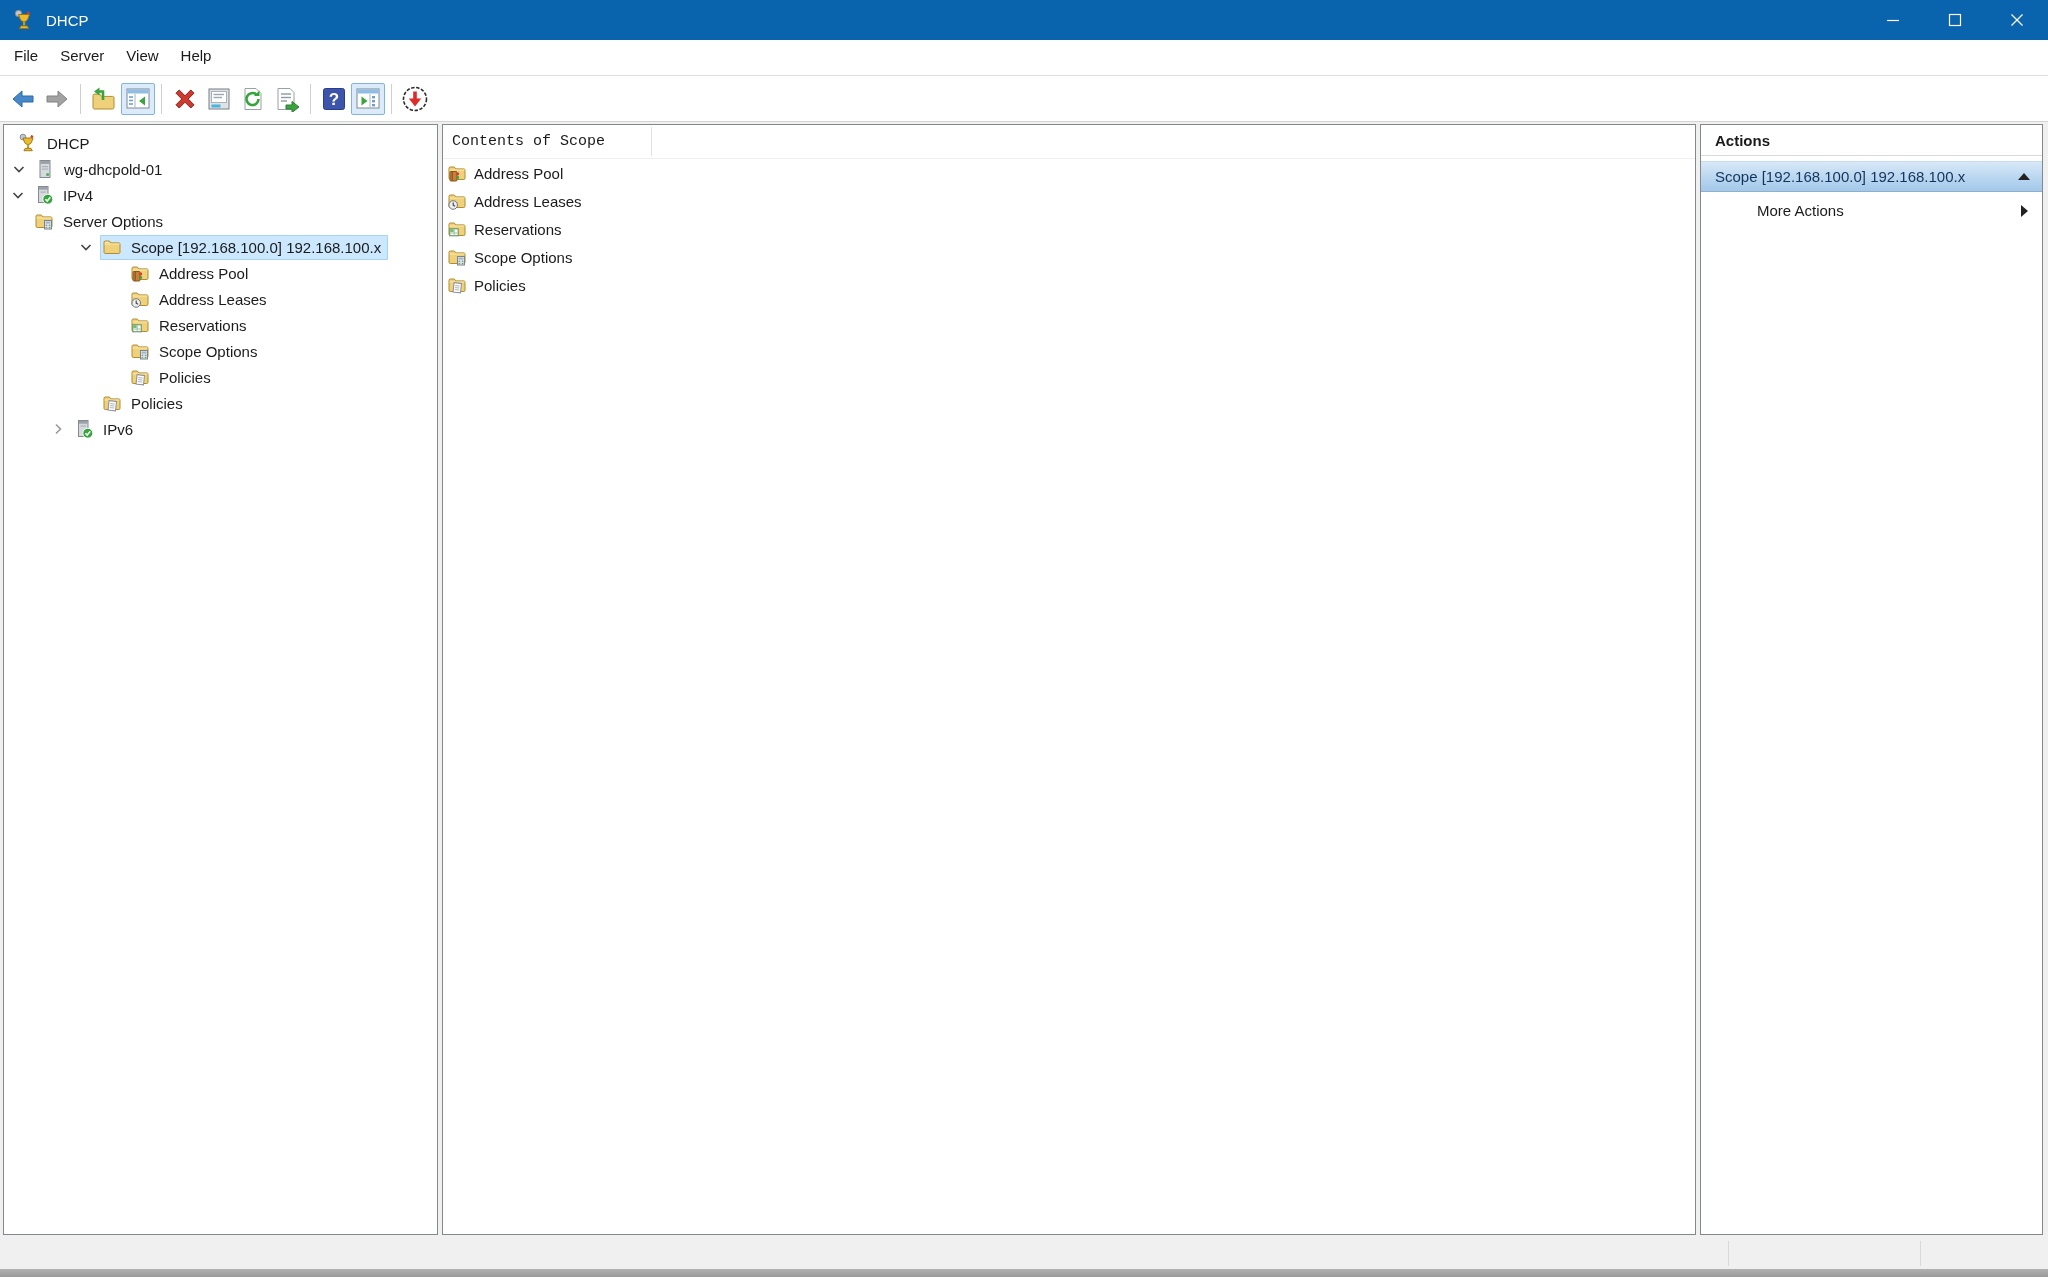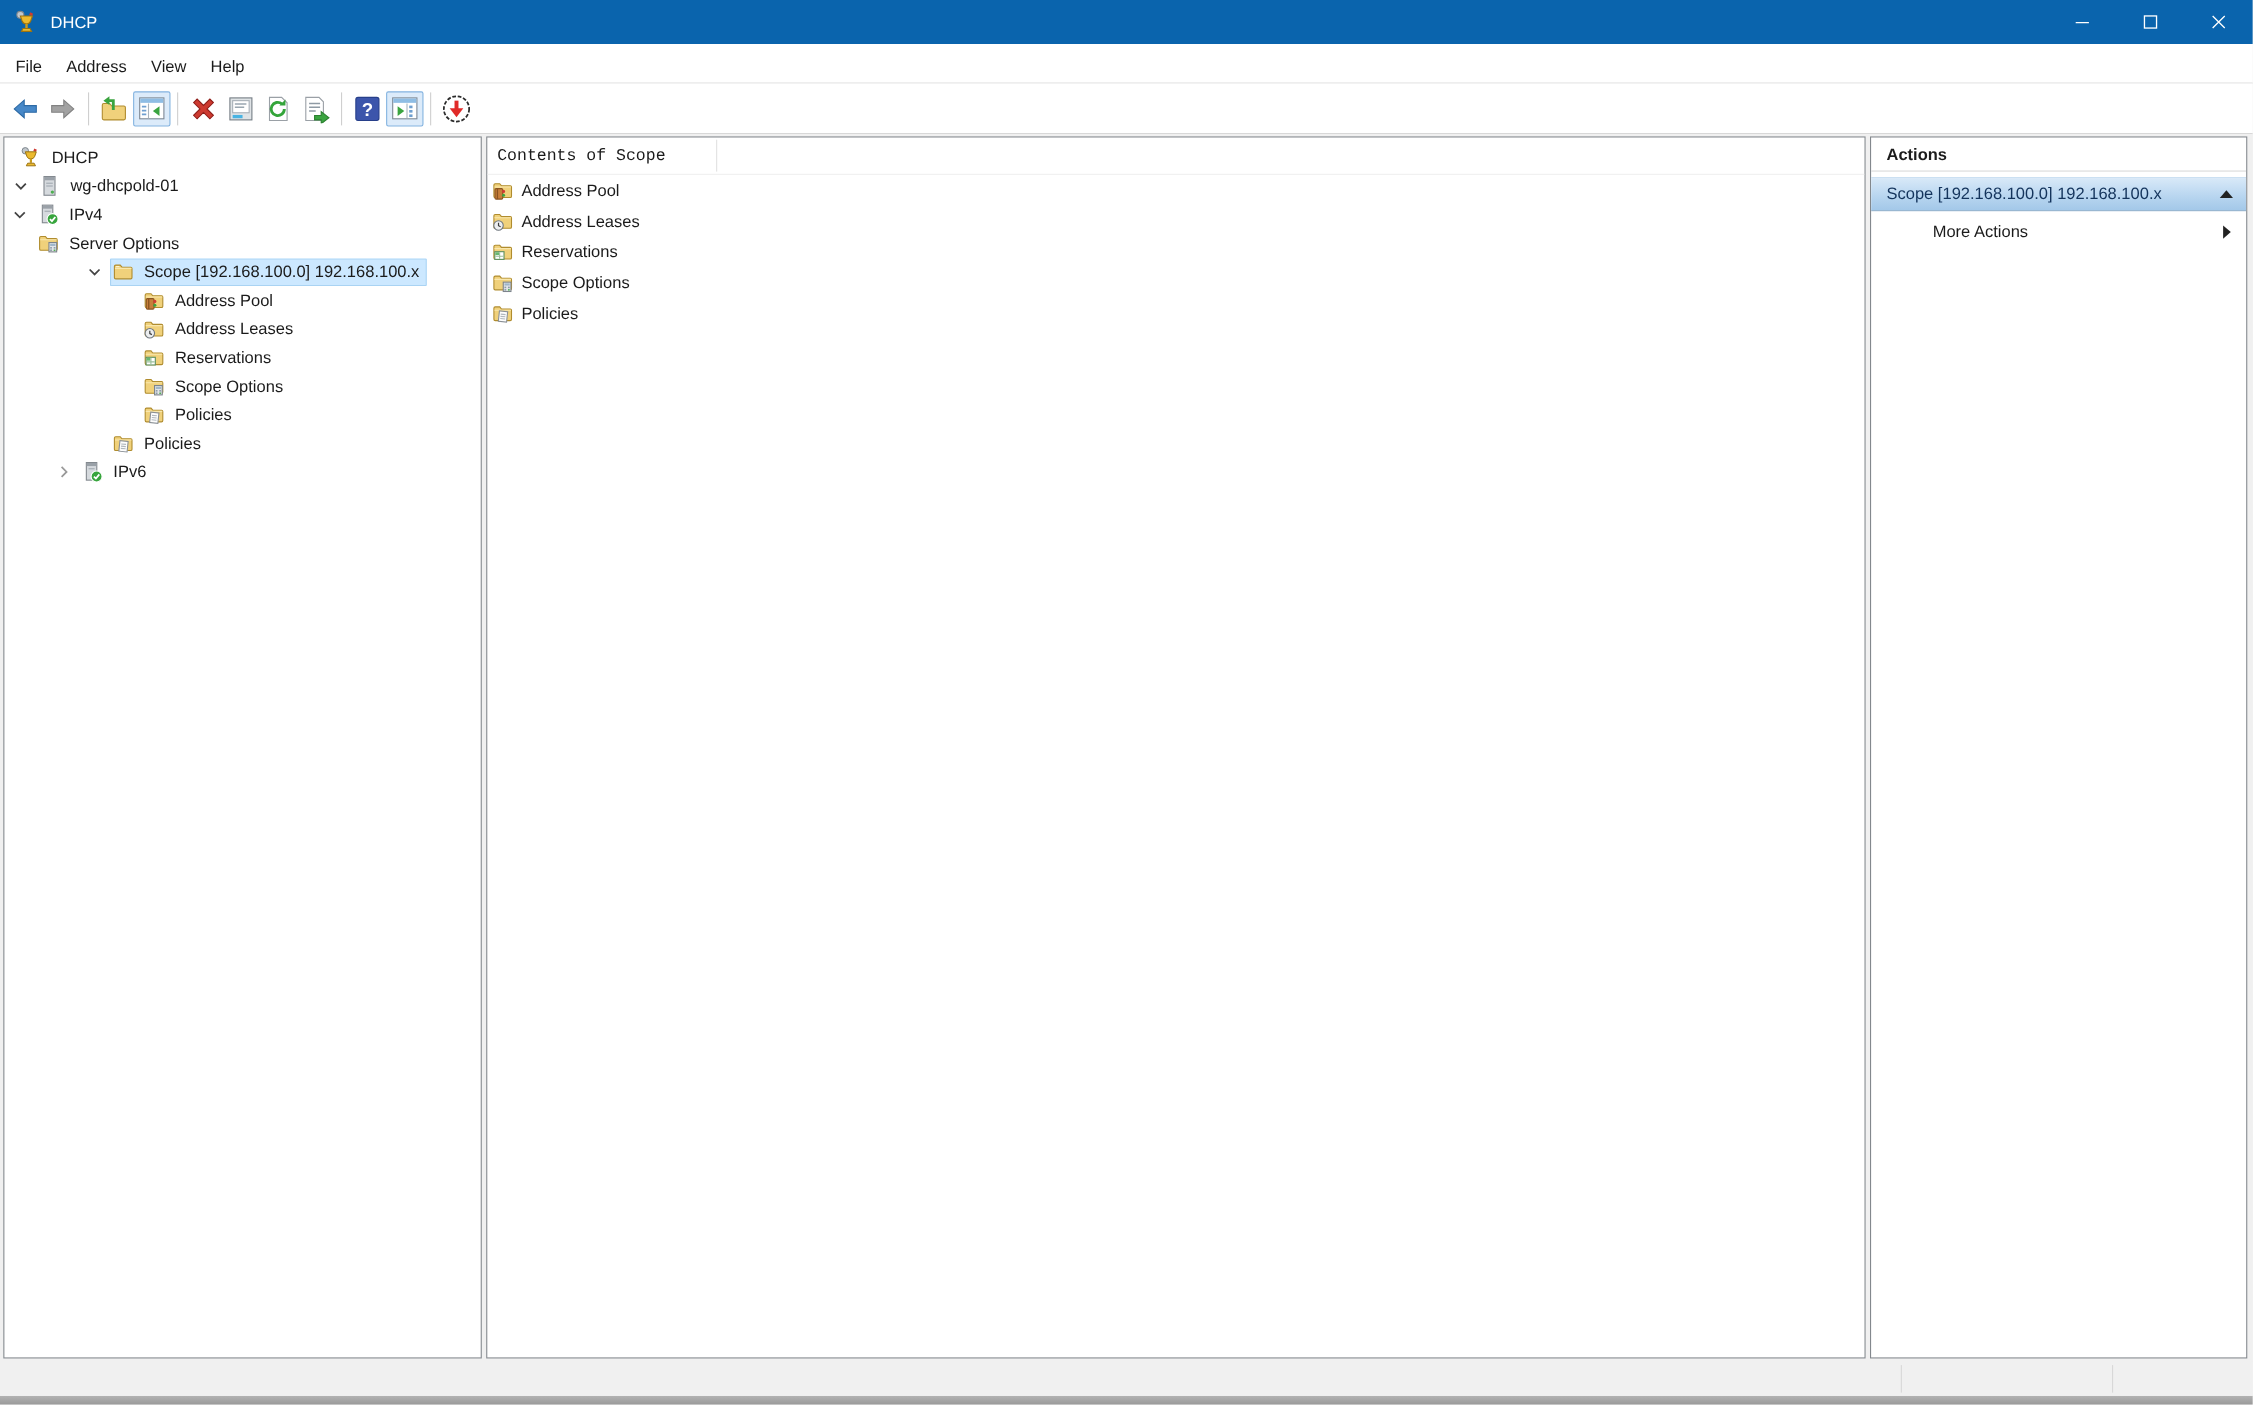--- a/index.html
+++ b/index.html
@@ -12,21 +12,21 @@
 
   
   .titlebar { height:40px; background:#0a64ad; display:flex; align-items:center; flex:none; }
   .titlebar .appicon { width:22px; height:22px; margin-left:13px; flex:none; }
   .titlebar .title { color:#ffffff; margin-left:11px; font-size:15px; }
   .titlebar .spacer { flex:1; }
   .winbtn { width:62px; height:40px; display:flex; align-items:center; justify-content:center; }
   .winbtn svg { display:block; }
 
   
-  .menubar { height:36px; background:#ffffff; display:flex; align-items:flex-end;
+  .menubar { height:36px; background:#ffffff; display:flex; align-items:flex-start;
              padding-left:3px; border-bottom:1px solid #dedede; flex:none; }
   .menuitem { padding:0 11px; height:30px; display:flex; align-items:center; }
 
   
   .toolbar { height:46px; background:#ffffff; display:flex; align-items:center;
              padding-left:6px; border-bottom:1px solid #d4d4d4; flex:none; }
   .tbtn { width:34px; height:32px; display:flex; align-items:center; justify-content:center;
           border:1px solid transparent; border-radius:2px; flex:none; }
   .tbtn.toggled { background:#dcebfa; border-color:#84b3e0; }
   .tsep { width:1px; height:30px; background:#cfcfcf; margin:0 6px; flex:none; }
@@ -102,21 +102,21 @@
   </div>
   <div class="winbtn">
     <svg width="16" height="16">
         <path d="M2.5 2.5l11 11M13.5 2.5l-11 11" stroke="#ffffff" stroke-width="1.2"></path>
       </svg>
   </div>
 </div>
 
 <div class="menubar">
   <div class="menuitem">File</div>
-  <div class="menuitem">Address</div>
+  <div class="menuitem">Server</div>
   <div class="menuitem">View</div>
   <div class="menuitem">Help</div>
 </div>
 
 <div class="toolbar">
   <div class="tbtn">
     <svg width="26" height="26">
         <path d="M3 13L12 5v5h11v6H12v5z" fill="#4788c8" stroke="#2d6aa5"></path>
       </svg>
   </div>

